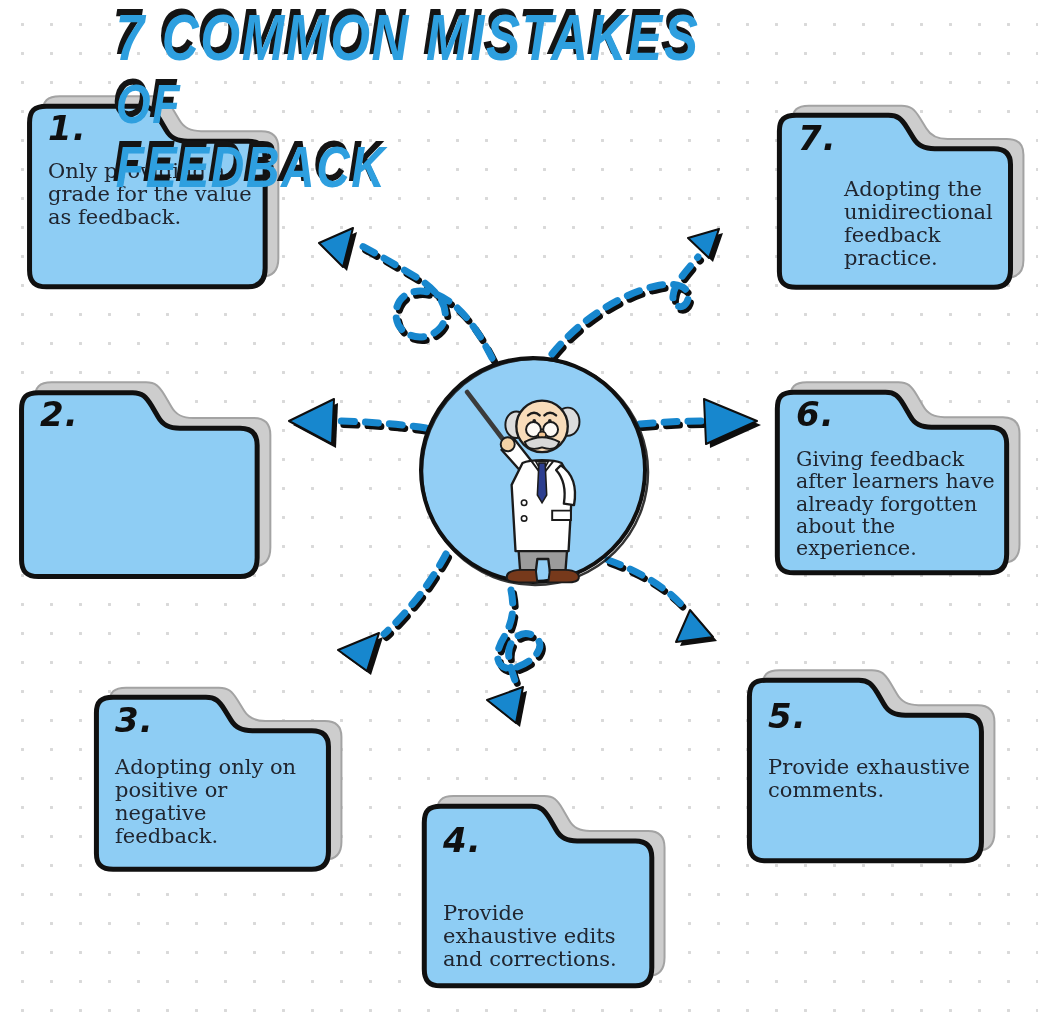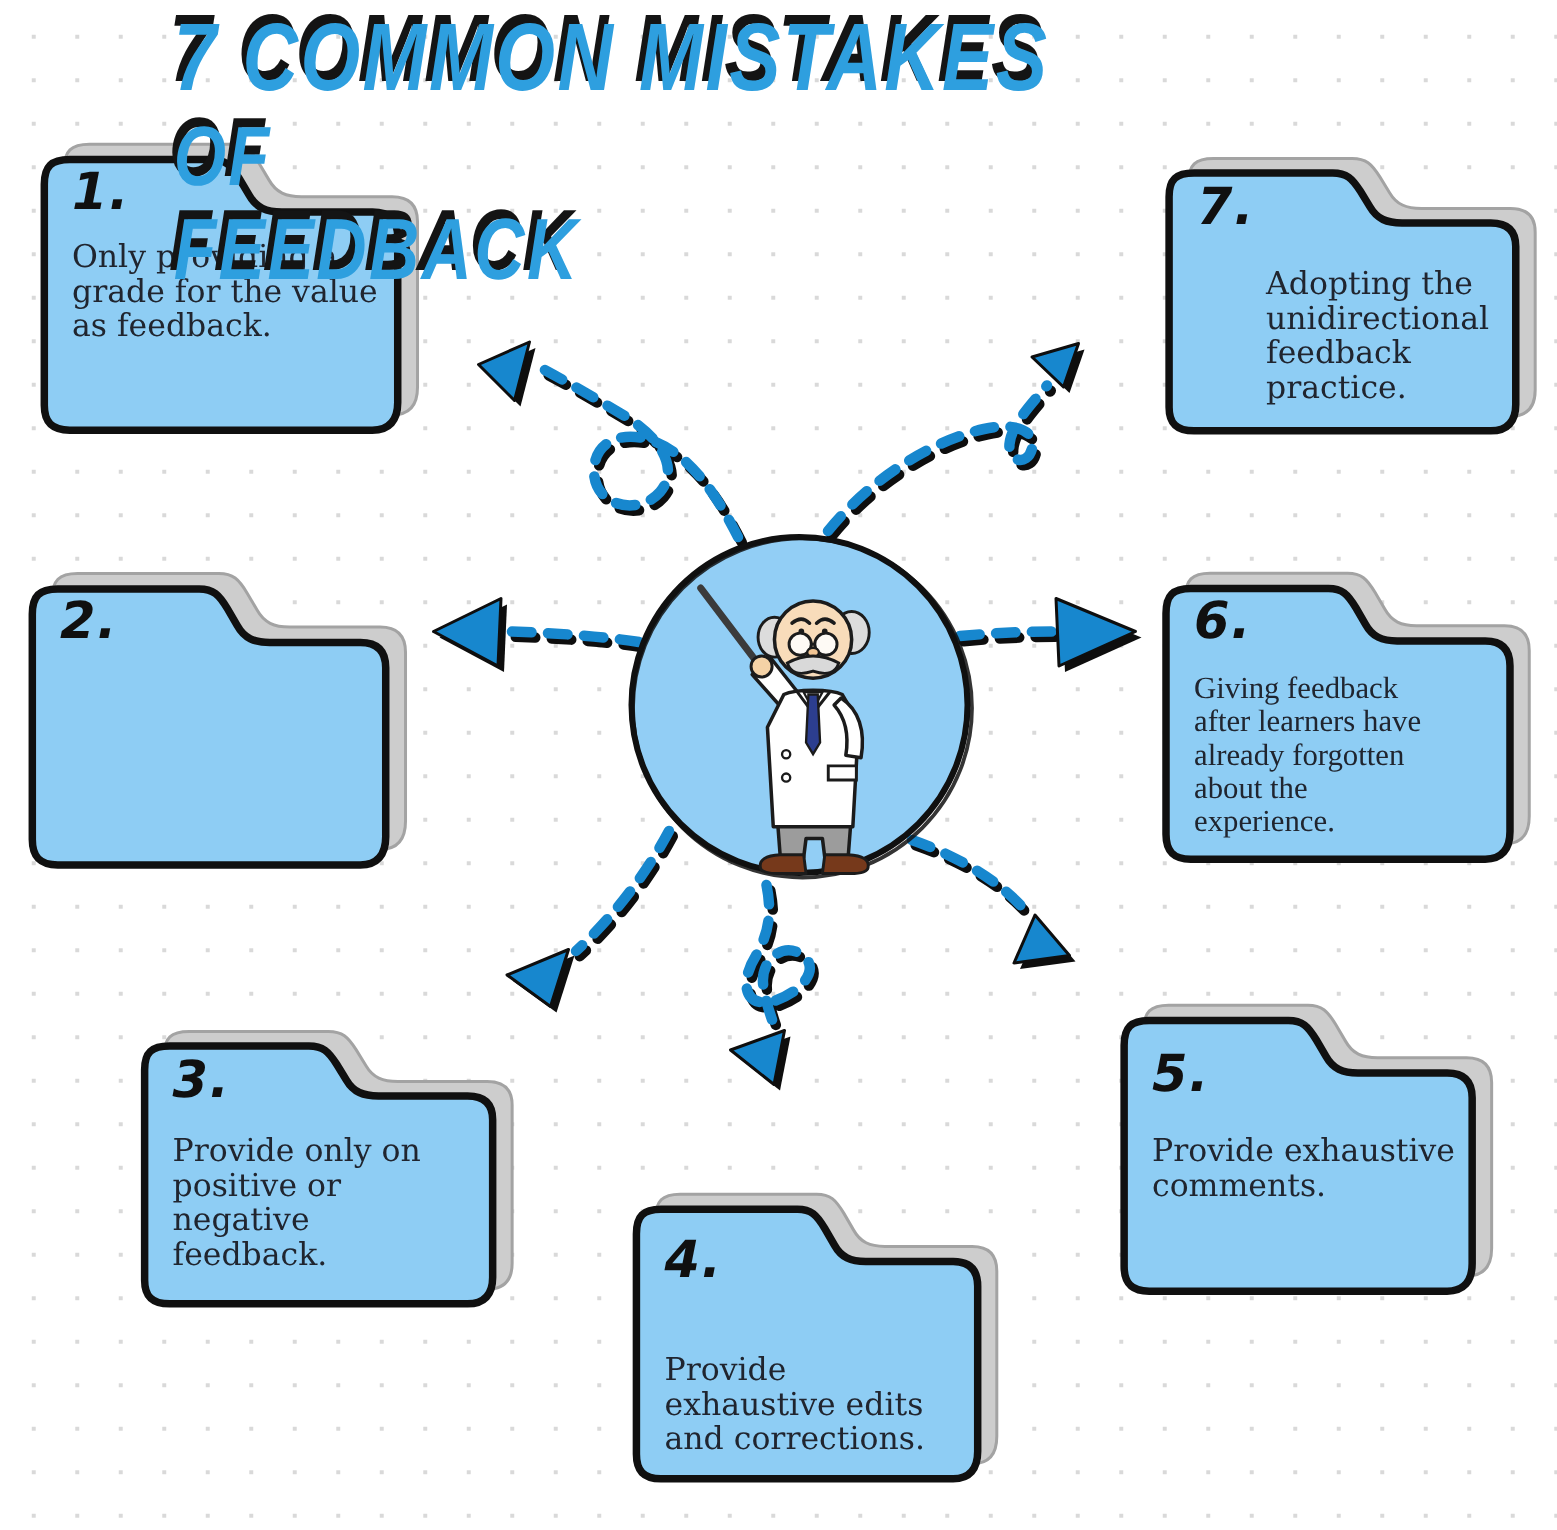--- a/index.html
+++ b/index.html
@@ -120,21 +120,21 @@
     </svg>
     <div class="card-number">2.</div>
   </div>
 
   <div class="card" style="left:89px;top:678px;width:258px;height:200px;">
     <svg class="folder" viewBox="0 -14 278 228" preserveAspectRatio="none">
       <path class="folder-shadow" transform="translate(14,-11)" d="M 26 8 H 126 C 136 8 140 12 146 22 L 153 34 C 158 43 165 46 176 46 H 240 C 252 46 258 52 258 64 V 184 C 258 197 252 204 240 204 H 26 C 13 204 8 198 8 186 V 26 C 8 13 13 8 26 8 Z"></path>
       <path class="folder-main" d="M 26 8 H 126 C 136 8 140 12 146 22 L 153 34 C 158 43 165 46 176 46 H 240 C 252 46 258 52 258 64 V 184 C 258 197 252 204 240 204 H 26 C 13 204 8 198 8 186 V 26 C 8 13 13 8 26 8 Z"></path>
     </svg>
     <div class="card-number">3.</div>
-    <div class="card-text" style="top:78px;">Provide only on
+    <div class="card-text" style="top:78px;">Adopting only on
 positive or
 negative
 feedback.</div>
   </div>
 
   <div class="card" style="left:417px;top:786px;width:253px;height:209px;">
     <svg class="folder" viewBox="0 -14 278 228" preserveAspectRatio="none">
       <path class="folder-shadow" transform="translate(14,-11)" d="M 26 8 H 126 C 136 8 140 12 146 22 L 153 34 C 158 43 165 46 176 46 H 240 C 252 46 258 52 258 64 V 184 C 258 197 252 204 240 204 H 26 C 13 204 8 198 8 186 V 26 C 8 13 13 8 26 8 Z"></path>
       <path class="folder-main" d="M 26 8 H 126 C 136 8 140 12 146 22 L 153 34 C 158 43 165 46 176 46 H 240 C 252 46 258 52 258 64 V 184 C 258 197 252 204 240 204 H 26 C 13 204 8 198 8 186 V 26 C 8 13 13 8 26 8 Z"></path>
     </svg>
@@ -153,21 +153,21 @@
     <div class="card-text" style="top:96px;">Provide exhaustive
 comments.</div>
   </div>
 
   <div class="card" style="left:770px;top:372px;width:255px;height:210px;">
     <svg class="folder" viewBox="0 -14 278 228" preserveAspectRatio="none">
       <path class="folder-shadow" transform="translate(14,-11)" d="M 26 8 H 126 C 136 8 140 12 146 22 L 153 34 C 158 43 165 46 176 46 H 240 C 252 46 258 52 258 64 V 184 C 258 197 252 204 240 204 H 26 C 13 204 8 198 8 186 V 26 C 8 13 13 8 26 8 Z"></path>
       <path class="folder-main" d="M 26 8 H 126 C 136 8 140 12 146 22 L 153 34 C 158 43 165 46 176 46 H 240 C 252 46 258 52 258 64 V 184 C 258 197 252 204 240 204 H 26 C 13 204 8 198 8 186 V 26 C 8 13 13 8 26 8 Z"></path>
     </svg>
     <div class="card-number">6.</div>
-    <div class="card-text" style="top:76px;font-size:20.5px;font-family:Liberation Serif, serif;">Giving feedback
+    <div class="card-text" style="top:76px;font-size:20.5px;">Giving feedback
 after learners have
 already forgotten
 about the
 experience.</div>
   </div>
 
   <div class="card" style="left:772px;top:96px;width:257px;height:200px;">
     <svg class="folder" viewBox="0 -14 278 228" preserveAspectRatio="none">
       <path class="folder-shadow" transform="translate(14,-11)" d="M 26 8 H 126 C 136 8 140 12 146 22 L 153 34 C 158 43 165 46 176 46 H 240 C 252 46 258 52 258 64 V 184 C 258 197 252 204 240 204 H 26 C 13 204 8 198 8 186 V 26 C 8 13 13 8 26 8 Z"></path>
       <path class="folder-main" d="M 26 8 H 126 C 136 8 140 12 146 22 L 153 34 C 158 43 165 46 176 46 H 240 C 252 46 258 52 258 64 V 184 C 258 197 252 204 240 204 H 26 C 13 204 8 198 8 186 V 26 C 8 13 13 8 26 8 Z"></path>

